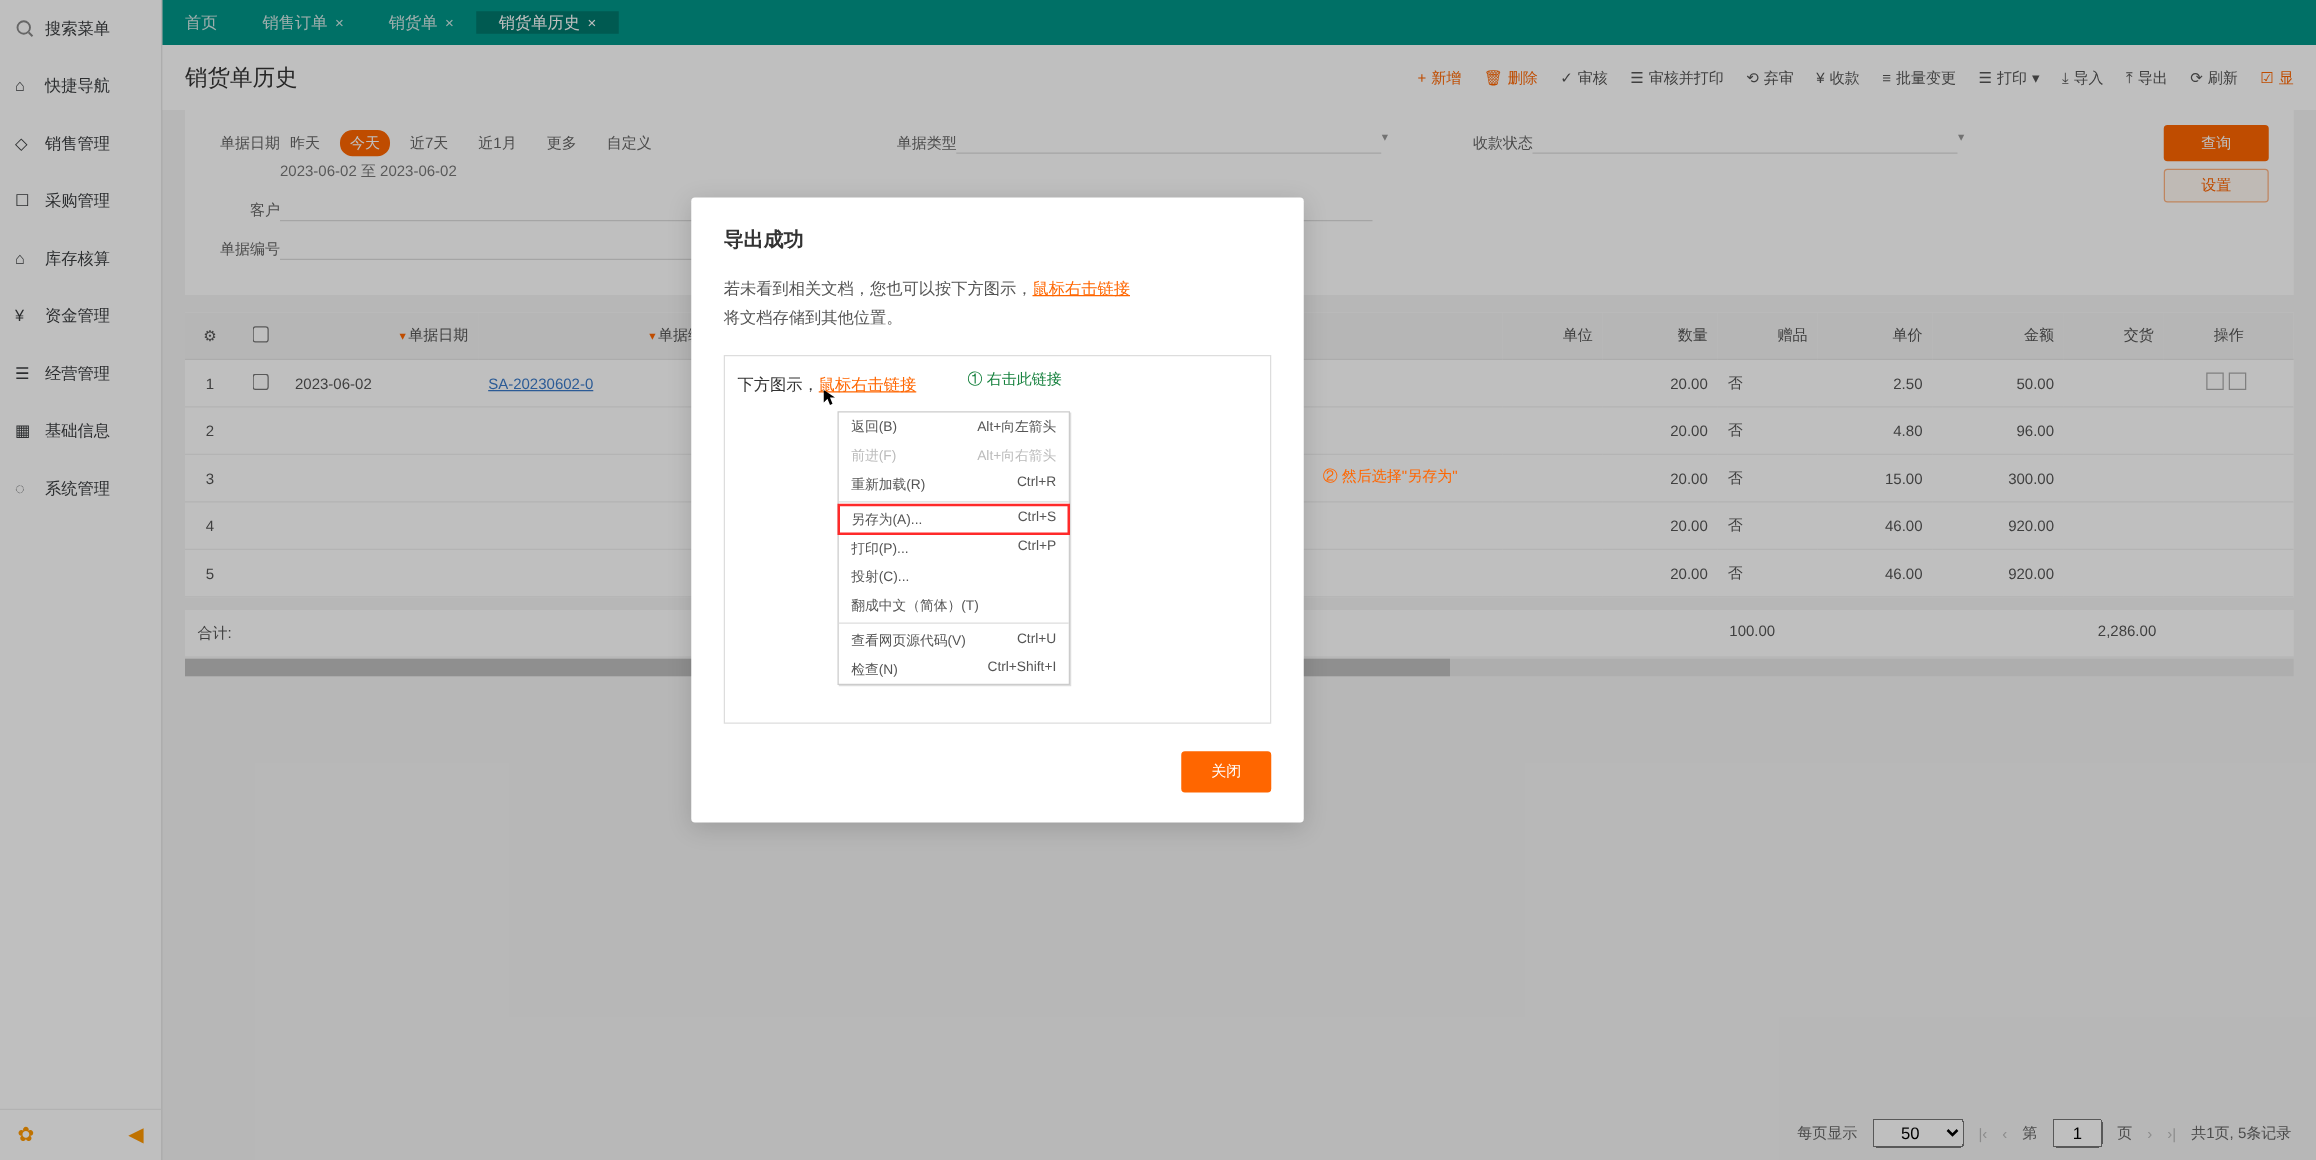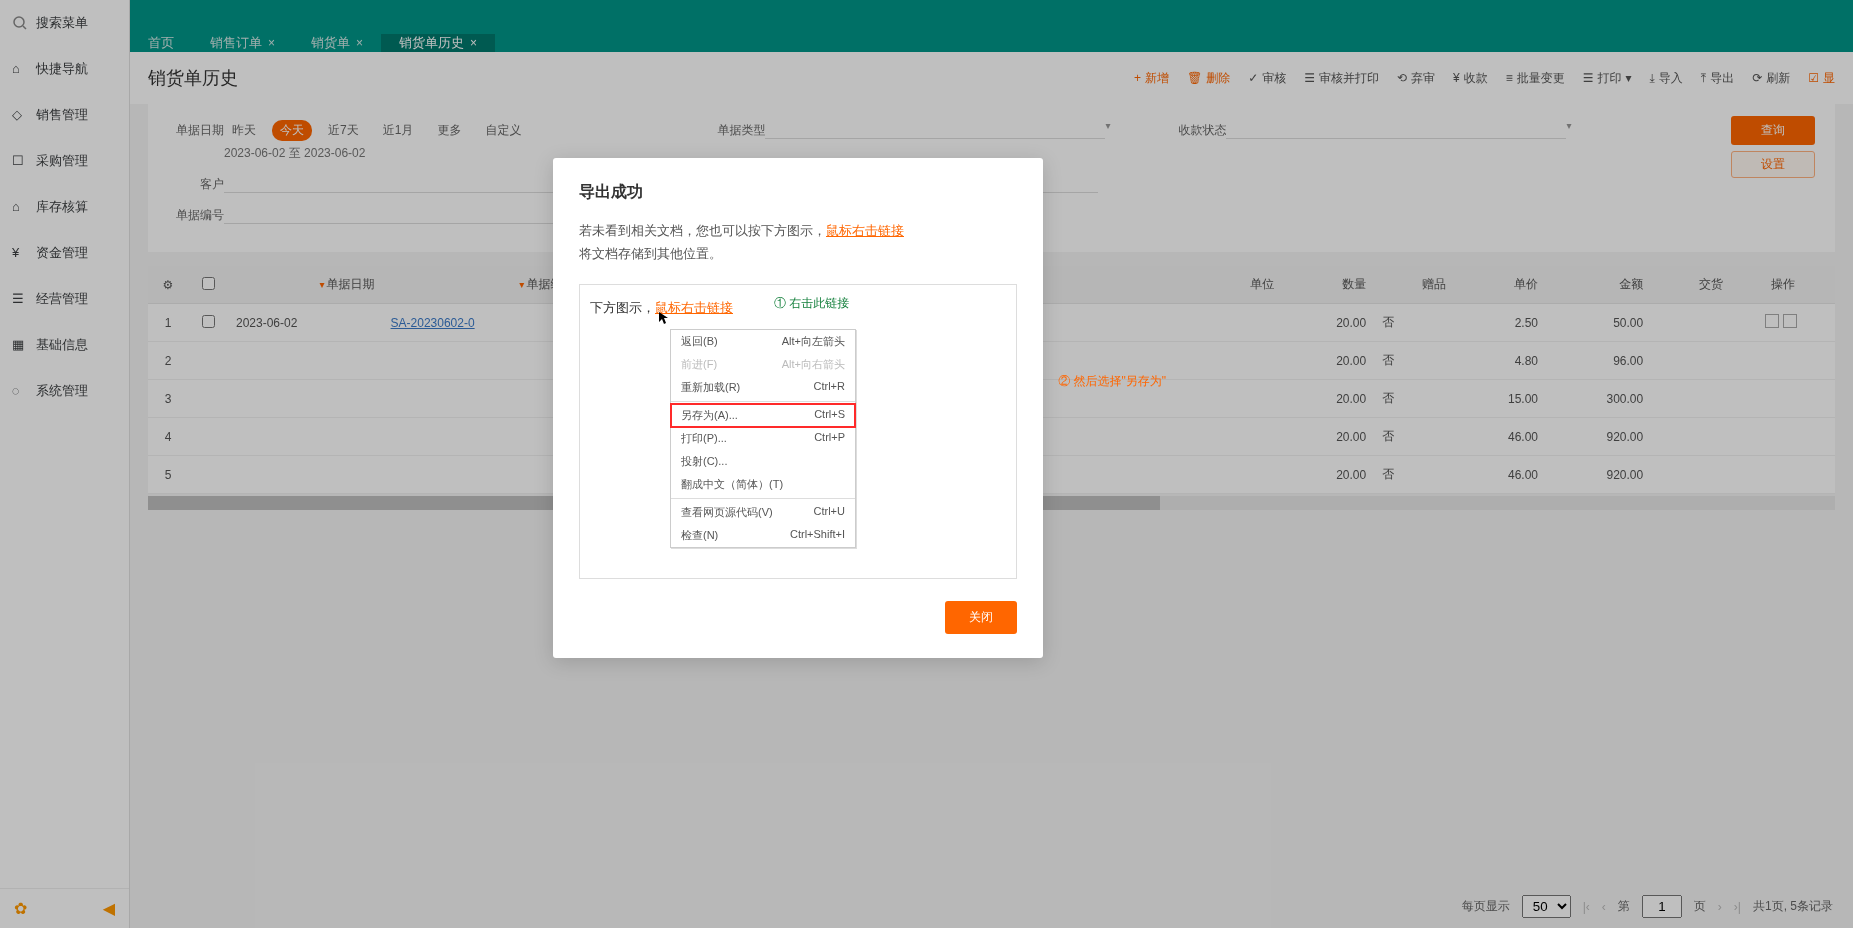--- a/index.html
+++ b/index.html
@@ -7,21 +7,21 @@
     
     
     .sidebar { position: absolute; left: 0; top: 0; width: 130px; height: 100%; background: #fff; border-right: 1px solid #e0e0e0; }
     .sidebar-item { display: flex; align-items: center; padding: 14px 12px; font-size: 13px; color: #3b3e40; cursor: pointer; }
     .sidebar-item svg, .sidebar-item .icon-ph { width: 16px; height: 16px; margin-right: 8px; flex-shrink: 0; }
     .sidebar-footer { position: absolute; bottom: 0; left: 0; right: 0; display: flex; justify-content: space-between; padding: 10px 14px; border-top: 1px solid #eee; }
     .sidebar-footer span { color: #ff9800; font-size: 16px; }
     
     
     .main { position: absolute; left: 130px; top: 0; right: 0; bottom: 0; }
-    .tabs { display: flex; background: #009688; height: 52px; align-items: flex-end; }
+    .tabs { display: flex; background: #009688; height: 36px; align-items: center; }
     .tab { padding: 0 18px; color: #d4e9e7; font-size: 13px; display: flex; align-items: center; gap: 6px; cursor: pointer; }
     .tab.active { background: #00786c; color: #fff; }
     .tab-close { font-size: 12px; }
     
     .page-header { display: flex; justify-content: space-between; align-items: center; padding: 14px 18px; background: #fff; }
     .page-title { font-size: 18px; color: #333; }
     .toolbar { display: flex; gap: 18px; font-size: 12px; }
     .tb-btn { display: flex; align-items: center; gap: 4px; color: #555; cursor: pointer; }
     .tb-btn.orange { color: #ff6600; }
     
@@ -48,21 +48,21 @@
     tbody td { padding: 10px 8px; color: #555; border-bottom: 1px solid #f0f0f0; white-space: nowrap; }
     .sort-ind { color: #ff6600; font-size: 10px; margin-right: 2px; }
     .link-cell { color: #3b7ac8; text-decoration: underline; cursor: pointer; }
     .op-icon { display: inline-block; width: 14px; height: 14px; border: 1px solid #aaa; margin-right: 4px; }
     
     .table-footer { display: flex; margin: 10px 18px 0; background: #fff; padding: 10px 10px; font-size: 12px; color: #555; justify-content: space-between; }
     .hscroll { margin: 2px 18px; height: 14px; background: #e9e9e9; position: relative; }
     .hscroll .bar { position: absolute; left: 0; top: 0; height: 100%; width: 60%; background: #bfbfbf; }
     
     .pagination { position: absolute; bottom: 10px; right: 20px; display: flex; align-items: center; gap: 12px; font-size: 12px; color: #666; margin-left: 36px; }
-    .pagination select { padding: 2px 6px; }
+    .pagination select { padding: 2px 18px; }
     .pagination input { width: 40px; text-align: center; padding: 2px; }
     .pg-nav { color: #bbb; cursor: pointer; }
     
     
     .overlay { position: absolute; inset: 0; background: rgba(0,0,0,0.25); }
     
     
     .modal { position: absolute; left: 553px; top: 158px; width: 490px; background: #fff; border-radius: 3px; padding: 24px 26px; box-shadow: 0 4px 20px rgba(0,0,0,.15); }
     .modal-title { font-size: 16px; color: #333; font-weight: 600; margin-bottom: 16px; }
     .modal-text { font-size: 13px; color: #555; line-height: 1.8; margin-bottom: 18px; }
@@ -341,20 +341,25 @@
     <td>否</td>
     <td class="right">46.00</td>
     <td class="right">920.00</td>
     <td></td>
     <td style="text-align:center"></td>
           </tr>
         </tbody>
     </table>
   </div>
 
+  <div class="table-footer">
+    <span>合计:</span>
+    <span style="margin-left:940px">100.00</span>
+    <span style="margin-right:100px">2,286.00</span>
+  </div>
   <div class="hscroll">
       <div class="bar"></div>
     </div>
 
   <div class="pagination">
     <span>每页显示</span>
     <select><option>50</option></select>
     <span class="pg-nav">|‹</span>
     <span class="pg-nav">‹</span>
     <span>第</span>

